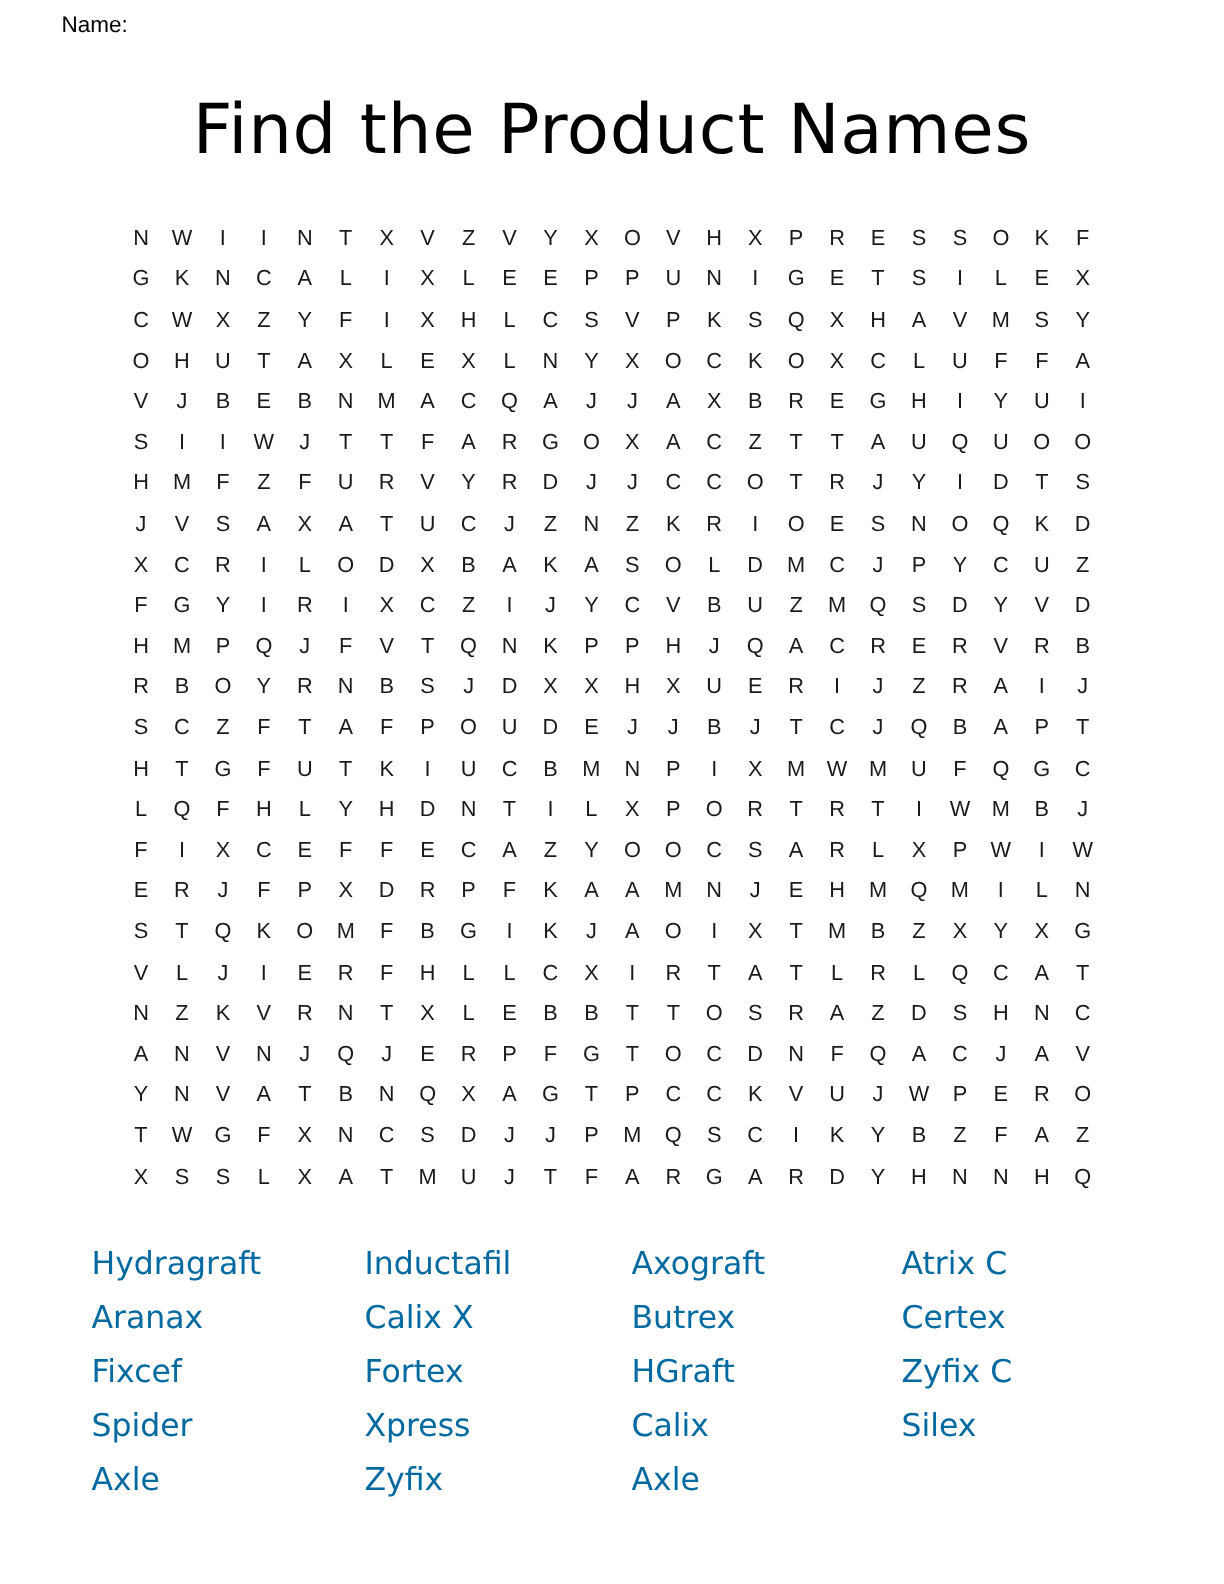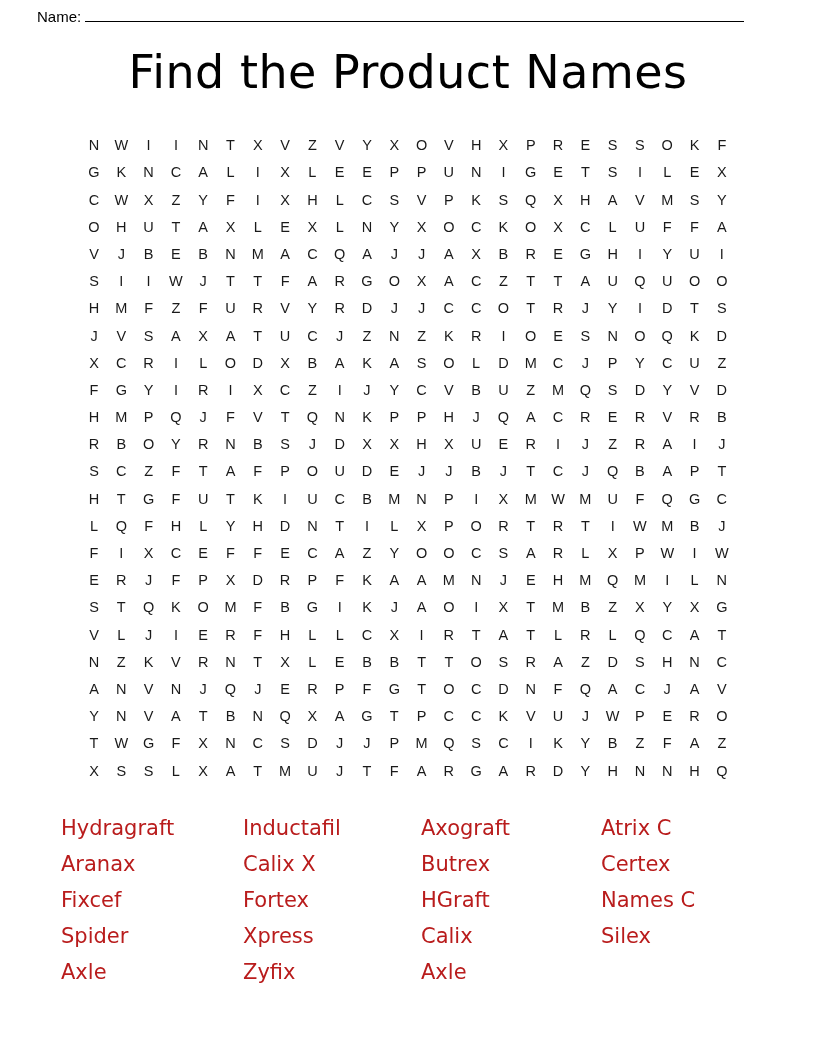--- a/index.html
+++ b/index.html
@@ -22,20 +22,21 @@
     padding: 6px 40px 0 40px;
     position: relative;
   }
   
   .name-row {
     display: flex;
     align-items: baseline;
     font-size: 15px;
     margin-top: 2px;
     margin-left: -3px;
+    flex-direction: column;
   }
   .name-label {
     font-size: 15px;
     white-space: nowrap;
   }
   .name-line {
     flex: 1 1 auto;
     border-bottom: 1px solid #000;
     height: 13px;
     margin-left: 4px;
@@ -79,21 +80,21 @@
     width: 700px;
     display: grid;
     grid-template-columns: 182px 178px 180px 160px;
     row-gap: 0px;
     padding-left: 6px;
   }
   .word {
     font-size: 21px;
     font-family: "DejaVu Sans", sans-serif;
     line-height: 36px;
-    color: #b91c1c;
+    color: #0369a1;
     white-space: nowrap;
   }
 </style>
 </head>
 <body>
 
 <div class="page">
 
   <div class="name-row">
     <span class="name-label">Name:</span>
@@ -734,21 +735,21 @@
       <div class="word">Inductafil</div>
       <div class="word">Axograft</div>
       <div class="word">Atrix C</div>
       <div class="word">Aranax</div>
       <div class="word">Calix X</div>
       <div class="word">Butrex</div>
       <div class="word">Certex</div>
       <div class="word">Fixcef</div>
       <div class="word">Fortex</div>
       <div class="word">HGraft</div>
-      <div class="word">Names C</div>
+      <div class="word">Zyfix C</div>
       <div class="word">Spider</div>
       <div class="word">Xpress</div>
       <div class="word">Calix</div>
       <div class="word">Silex</div>
       <div class="word">Axle</div>
       <div class="word">Zyfix</div>
       <div class="word">Axle</div>
       <div class="word"></div>
     </div>
 

